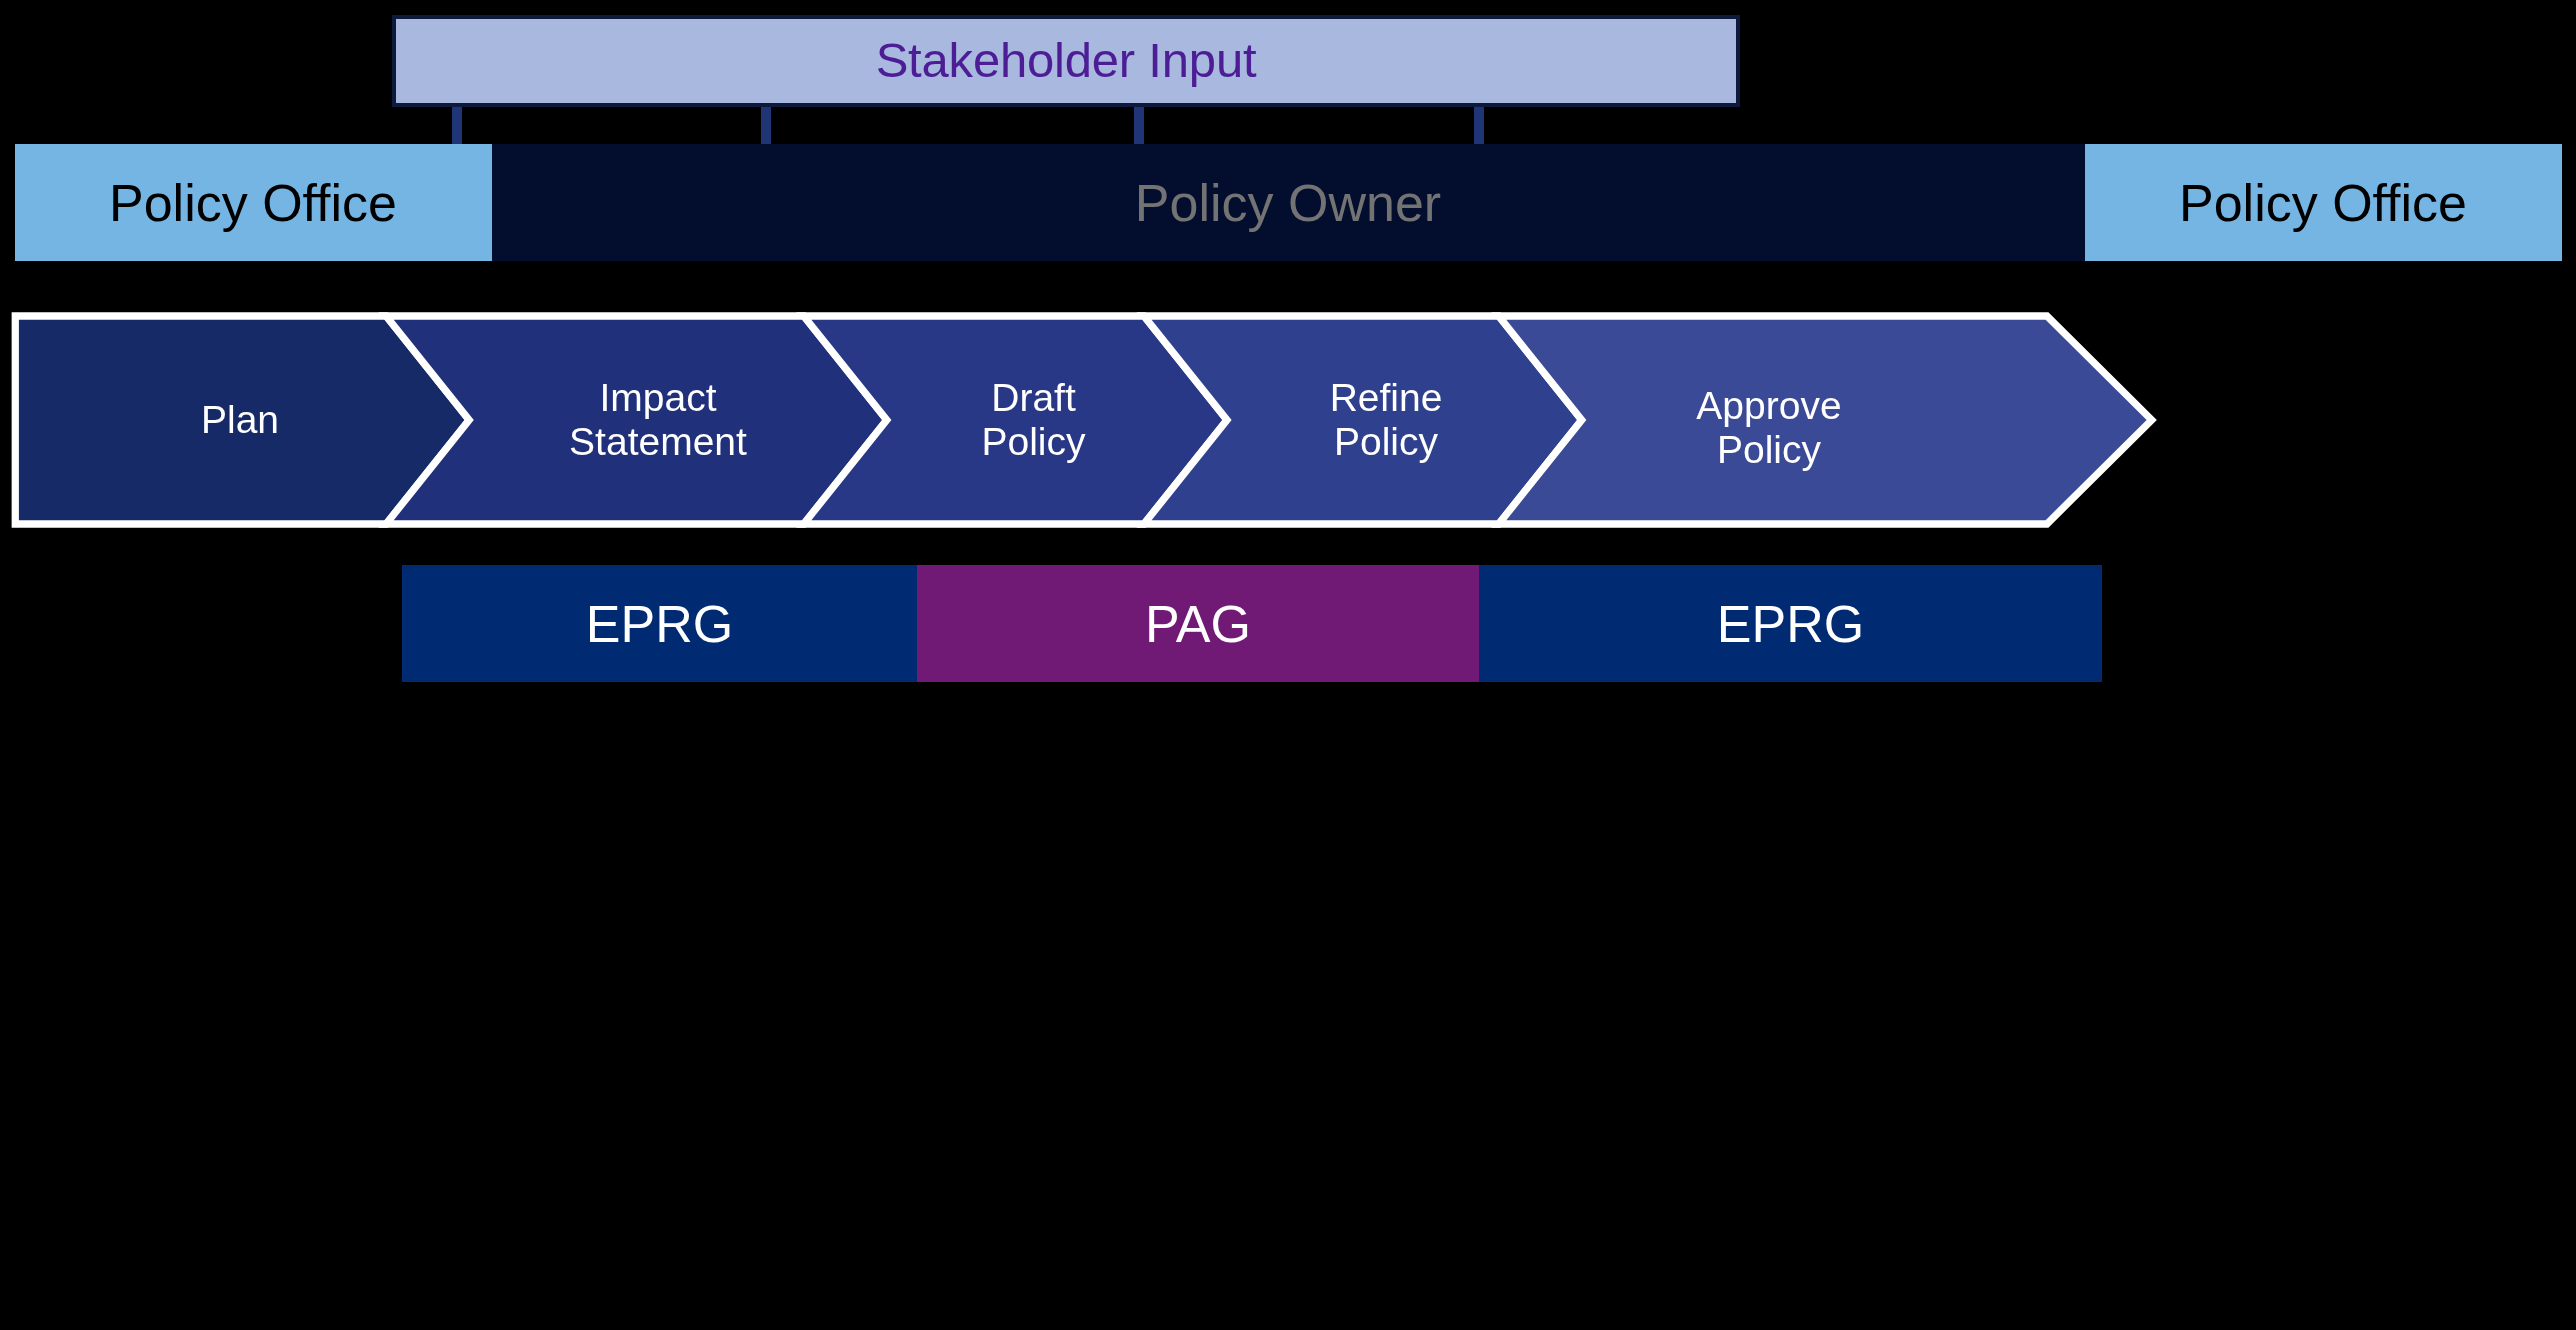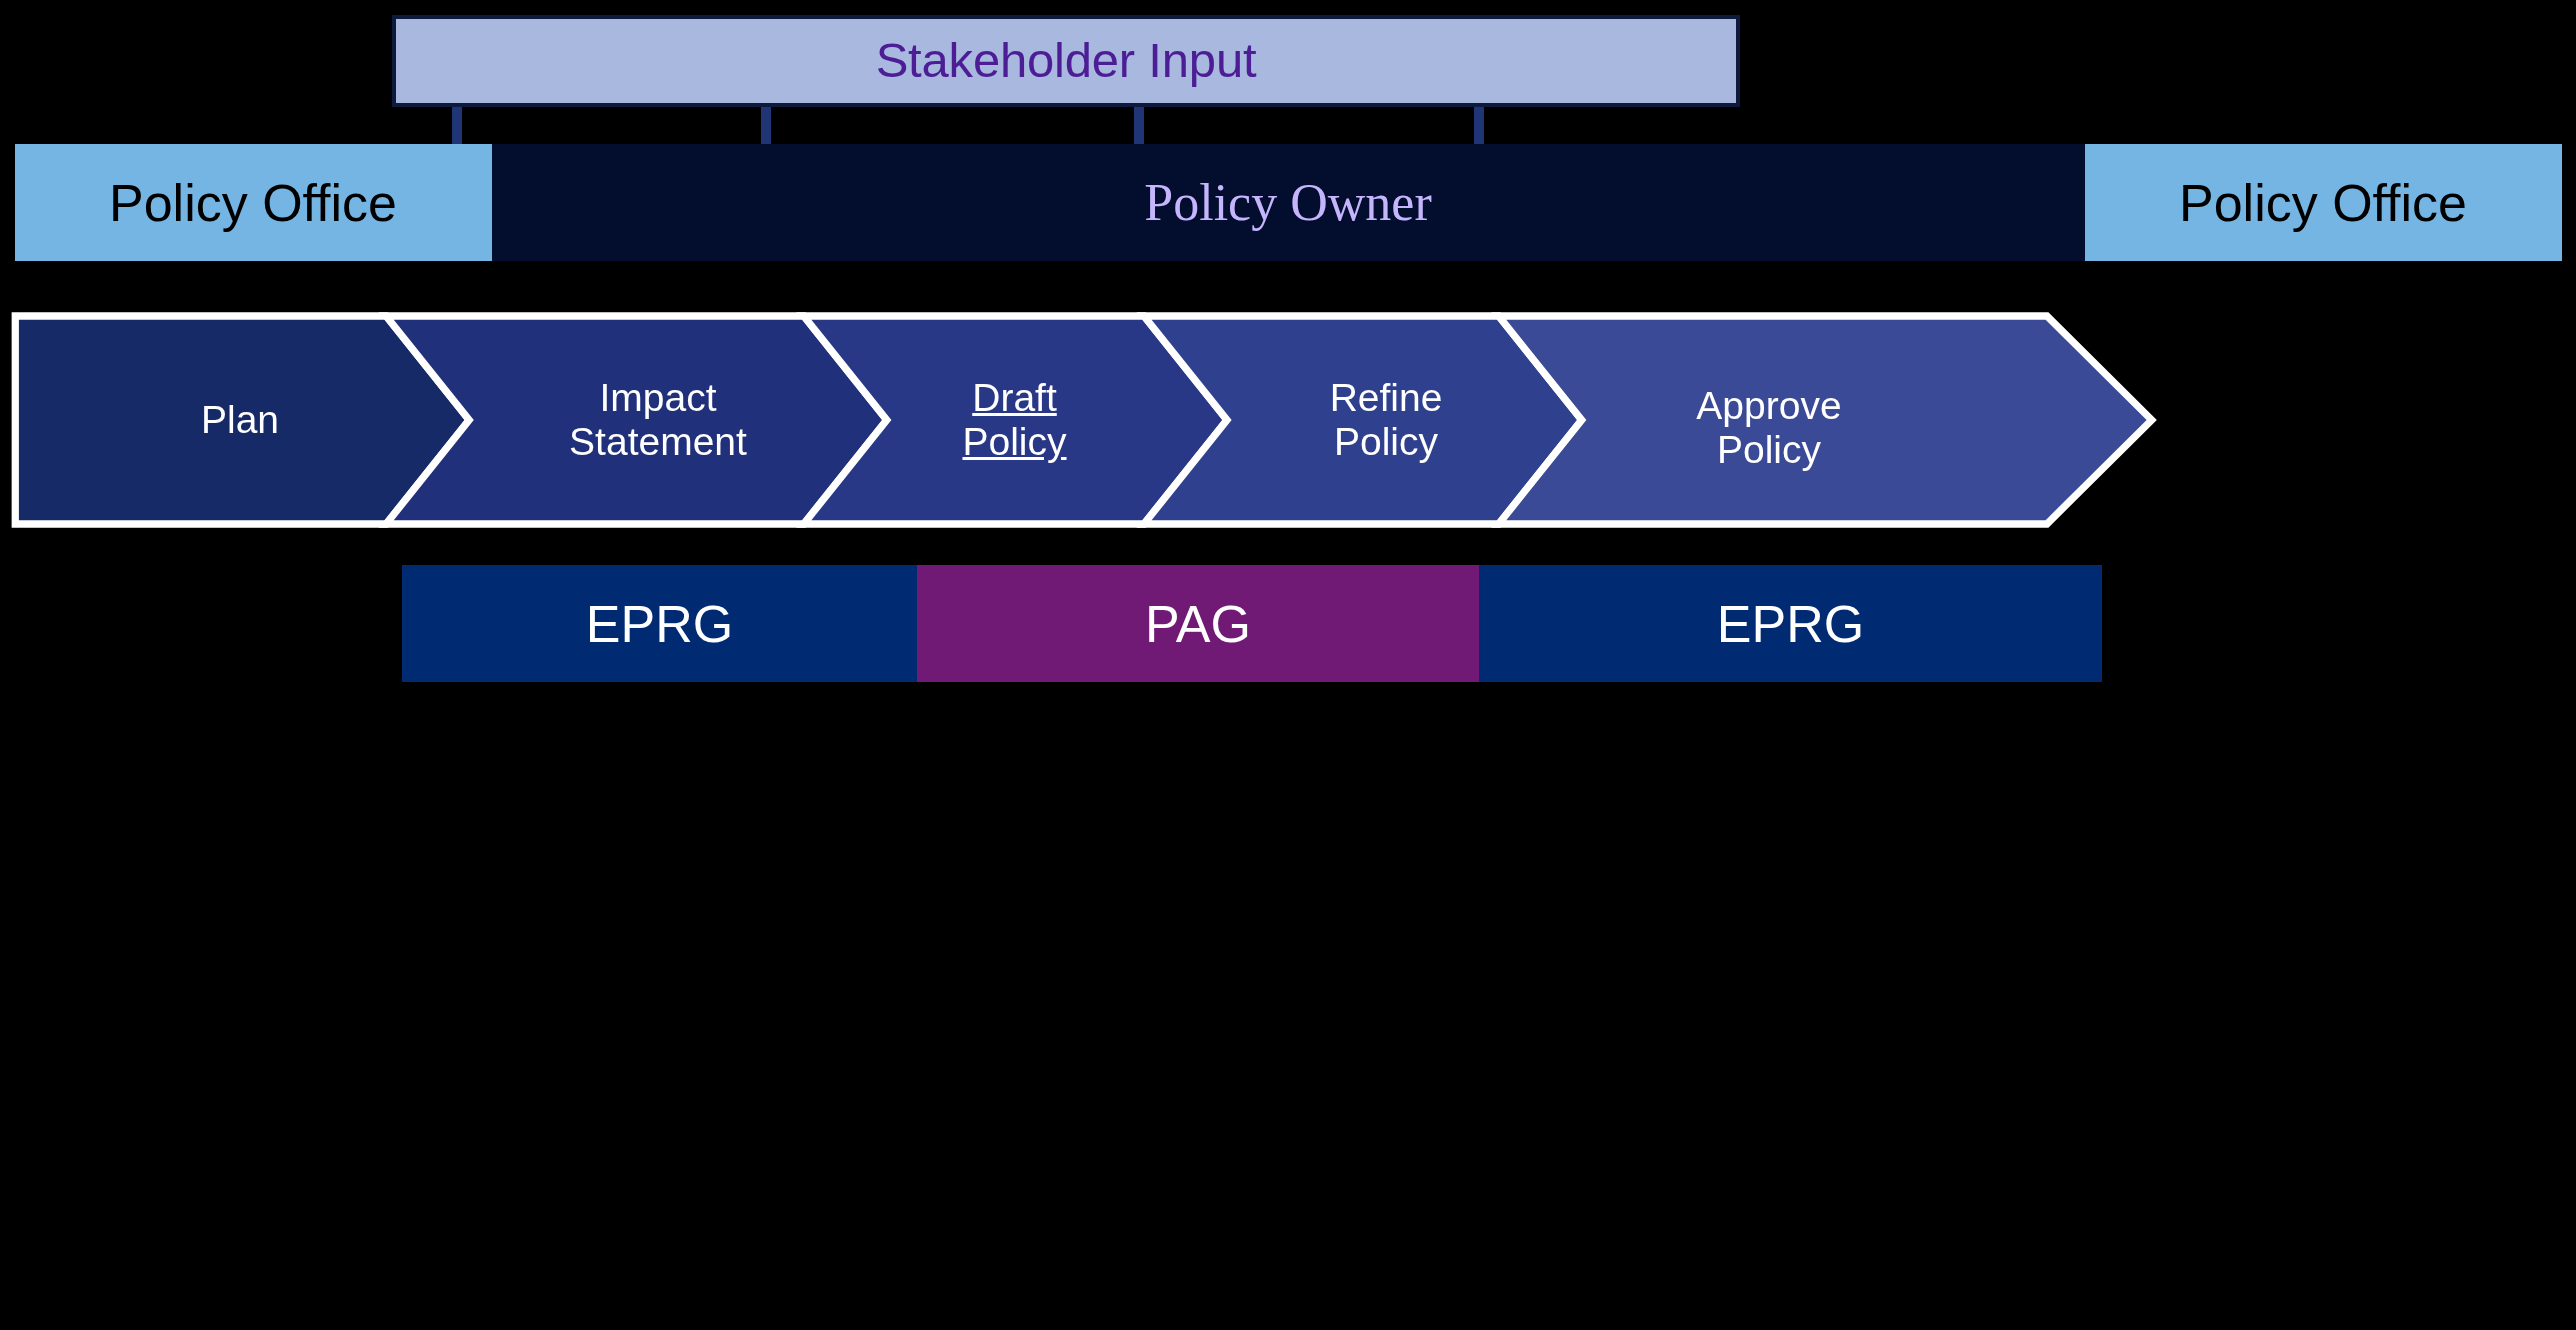--- a/index.html
+++ b/index.html
@@ -79,21 +79,21 @@
   .lane-owner {
     background: #030d2e;
     flex: 1 1 auto;
   }
   .lane-label {
     font-size: 52px;
     line-height: 1;
     white-space: nowrap;
   }
   .lane-office .lane-label { color: #000000; }
-  .lane-owner  .lane-label { color: #c4b5fd; font-family: Liberation Serif, serif; }
+  .lane-owner  .lane-label { color: #737373; }
 
   
   .chevron-row {
     position: absolute;
     left: 14.5px;
     top: 316px;
     width: 2141px;
     height: 208px;
   }
   .chevron-row svg {
@@ -180,21 +180,21 @@
       <polygon points="1840,0 2520,0 2650,129 2520,258 1840,258 1943,129" fill="#3a4a96" stroke="#ffffff" stroke-width="9" stroke-linejoin="miter"></polygon>
     </svg>
 
     <div class="chev-label" style="left:454px; top:0; width:379px; height:208px;">
       <span style="white-space:pre-line;">Impact
 Statement</span>
     </div>
 
     <div class="chev-label" style="left:32px; top:0; width:387px; height:208px;">Plan</div>
 
-    <div class="chev-label" style="left:849px; top:0; width:302px; height:208px;text-decoration:underline;">
+    <div class="chev-label" style="left:868px; top:0; width:302px; height:208px;">
       <span style="white-space:pre-line;">Draft
 Policy</span>
     </div>
 
     <div class="chev-label" style="left:1212px; top:0; width:319px; height:208px;">
       <span style="white-space:pre-line;">Refine
 Policy</span>
     </div>
 
     <div class="chev-label" style="left:1567px; top:8px; width:375px; height:208px;justify-content:center;">

